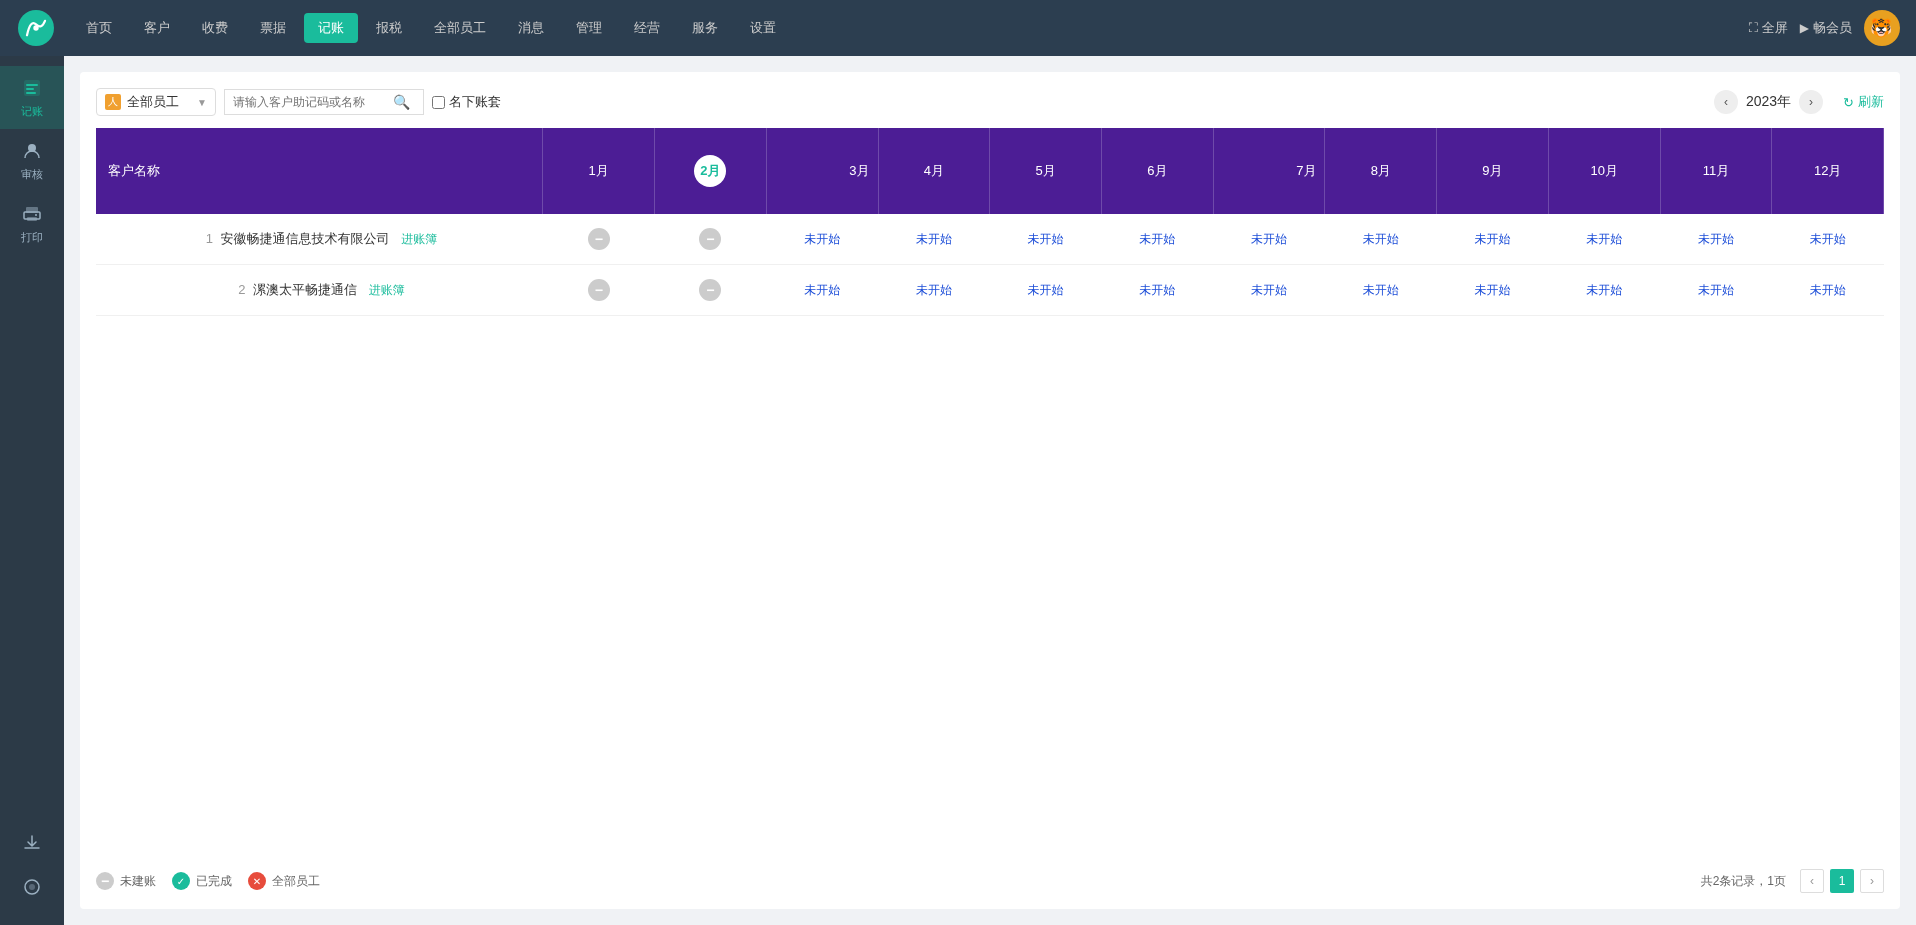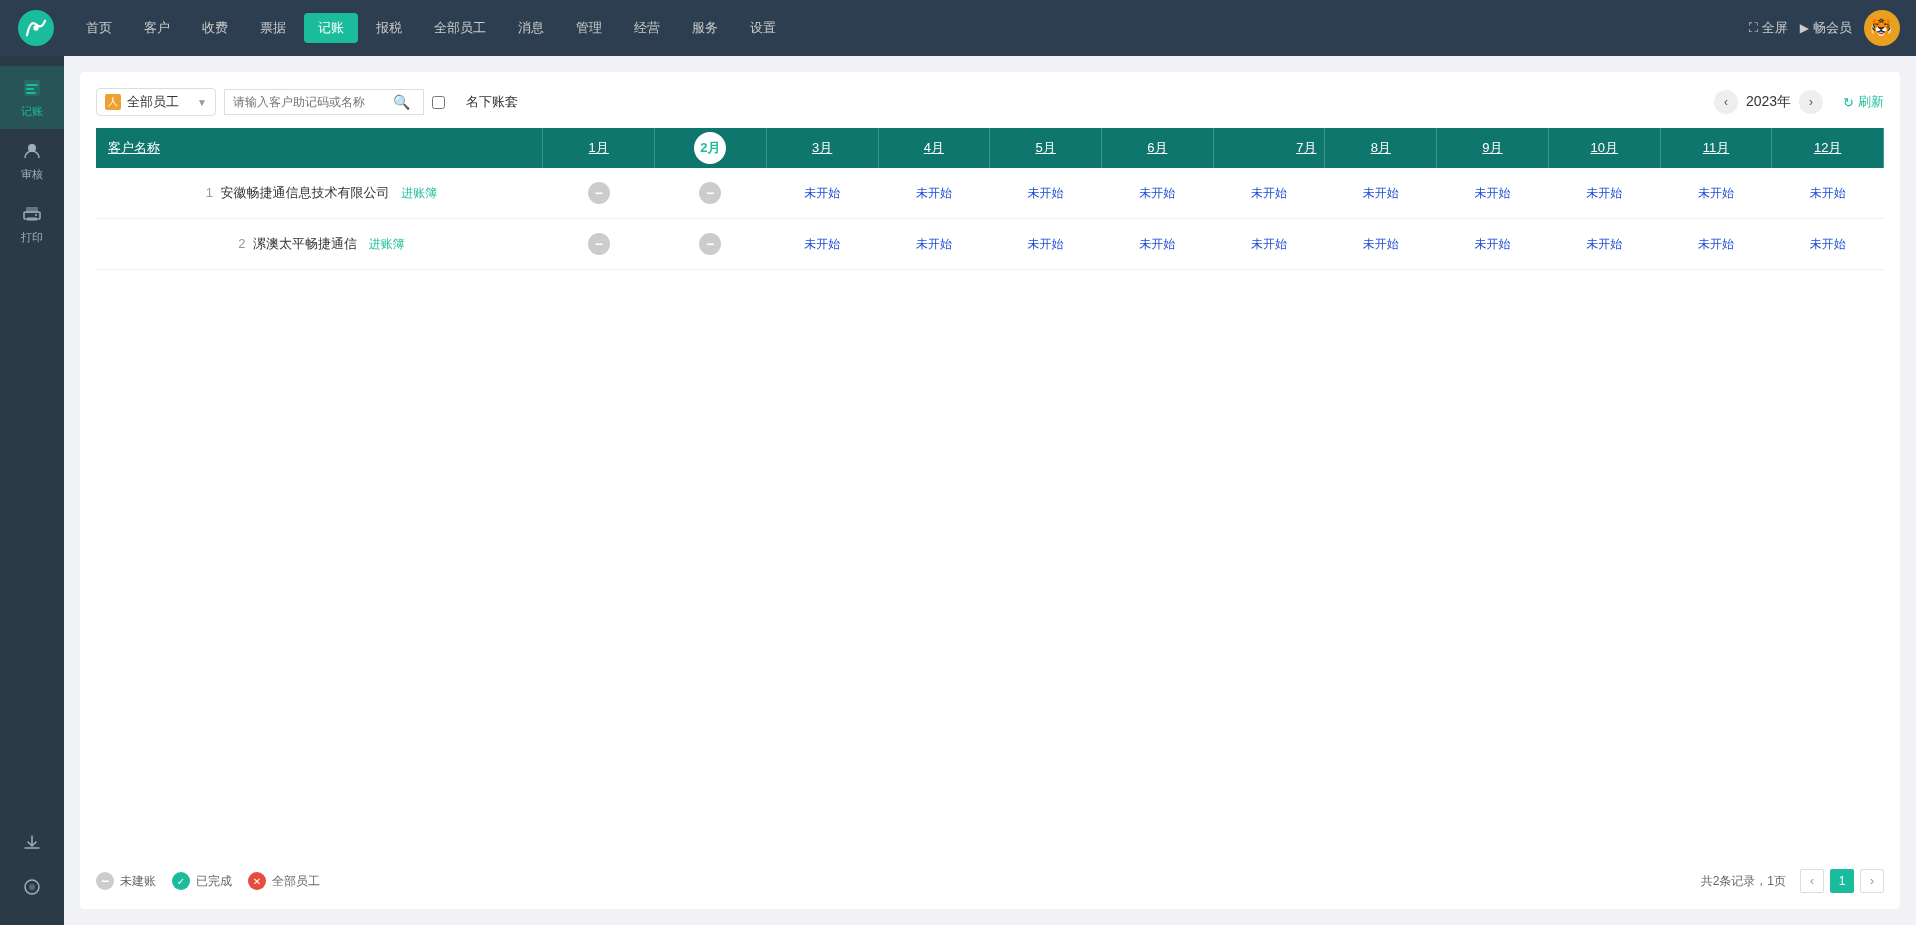--- a/index.html
+++ b/index.html
@@ -180,21 +180,21 @@
     .search-btn {
       background: none;
       border: none;
       cursor: pointer;
       color: #666;
       font-size: 14px;
     }
     .checkbox-wrap {
       display: flex;
       align-items: center;
-      gap: 21px;
+      gap: 4px;
       font-size: 13px;
       color: #333;
       cursor: pointer;
     }
     .year-nav {
       display: flex;
       align-items: center;
       gap: 8px;
       margin-left: auto;
       font-size: 14px;
@@ -222,27 +222,26 @@
       margin-left: 12px;
     }
 
     
     .account-table {
       width: 100%;
       border-collapse: collapse;
       font-size: 13px;
     }
     .account-table th {
-      background: #0f766e;
+      background: #4c1d95;
       color: #fff;
-      padding: 4px 8px;
+      padding: 27px 8px;
       text-align: center;
       font-weight: normal;
       border-right: 1px solid rgba(255,255,255,0.2);
-      text-decoration: underline;
     }
     .account-table th:first-child {
       text-align: left;
       padding-left: 12px;
     }
     .month-circle {
       display: inline-flex;
       align-items: center;
       justify-content: center;
       width: 32px;
@@ -485,21 +484,21 @@
 
     <div class="table-wrapper">
       <table class="account-table">
         <thead>
           <tr>
             <th style="min-width:280px;">客户名称</th>
             <th style="min-width:70px;">1月</th>
             <th style="min-width:70px;">
               <span class="month-circle">2月</span>
             </th>
-            <th style="min-width:70px;">3月</th>
+            <th style="min-width:70px;text-align:right;">3月</th>
             <th style="min-width:70px;">4月</th>
             <th style="min-width:70px;">5月</th>
             <th style="min-width:70px;">6月</th>
             <th style="min-width:70px;text-align:right;">7月</th>
             <th style="min-width:70px;">8月</th>
             <th style="min-width:70px;">9月</th>
             <th style="min-width:70px;">10月</th>
             <th style="min-width:70px;">11月</th>
             <th style="min-width:70px;">12月</th>
           </tr>

